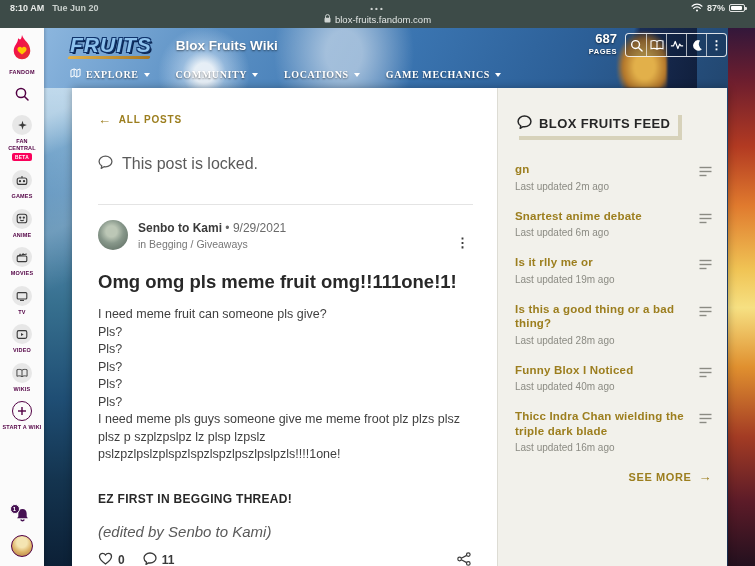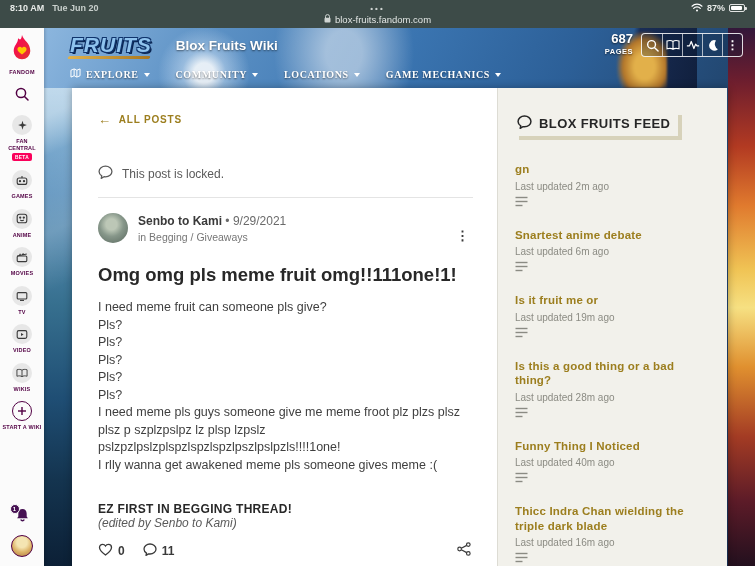--- a/index.html
+++ b/index.html
@@ -49,21 +49,21 @@
   .rail-label { font-size:5.5px; font-weight:bold; color:#520044; text-align:center; line-height:6.5px; margin-top:3px; letter-spacing:.2px; max-width:40px; }
   .beta-badge { background:#fa005a; color:#fff; font-size:4.8px; font-weight:bold; padding:1.5px 3.5px; border-radius:2px; margin-top:2px; letter-spacing:.3px; }
   .rail-bottom { margin-top:auto; padding-bottom:9px; display:flex; flex-direction:column; align-items:center; gap:8px; }
   .bell-wrap { position:relative; }
   .bell-badge { position:absolute; top:-4px; left:-5px; width:10px; height:10px; border-radius:50%; background:#461152; color:#fff;
     font-size:6px; font-weight:bold; display:flex; align-items:center; justify-content:center; border:1px solid #fbfbfb; }
   .rail-avatar { width:22px; height:22px; border-radius:50%; border:1.6px solid #520044;
     background: radial-gradient(circle at 50% 32%, #f4e5b2 0 30%, #ddb468 58%, #a8743f 100%); }
 
   
-  .wiki-header { position:absolute; left:44px; top:28px; right:0; height:60px; z-index:10; color:#fff; }
+  .wiki-header { position:absolute; left:44px; top:28px; right:16px; height:60px; z-index:10; color:#fff; }
   .header-top { display:flex; align-items:center; padding:5px 12px 0 26px; }
   .fruits-logo { font-size:21px; font-weight:bold; font-style:italic; letter-spacing:1px; color:#8fc3ee; position:relative; cursor:pointer;
     text-shadow:-1px -1px 0 #10346c, 1px -1px 0 #10346c, -1px 1px 0 #10346c, 1px 1px 0 #10346c, 2px 2px 0 #0a2450; }
   .fruits-logo::after { content:""; position:absolute; left:-2px; right:2px; bottom:-2px; height:3px; transform:skewX(-25deg);
     background:linear-gradient(90deg,#e0b14a,#a9771f); border-radius:2px; }
   .site-name { font-size:13.5px; font-weight:bold; margin-left:24px; text-shadow:0 1px 2px rgba(0,0,0,.5); cursor:pointer; }
   .header-right { margin-left:auto; display:flex; align-items:flex-end; gap:8px; }
   .pages-count { text-align:right; line-height:10px; text-shadow:0 1px 2px rgba(0,0,0,.6); }
   .pages-num { font-size:13px; font-weight:bold; display:block; }
   .pages-word { font-size:7.5px; font-weight:bold; letter-spacing:.5px; }
@@ -76,42 +76,42 @@
   .chev { width:0; height:0; border-left:3.5px solid transparent; border-right:3.5px solid transparent; border-top:4.5px solid #fff; margin-top:1px; }
 
   
   .main-surface { position:absolute; left:72px; top:88px; width:656px; bottom:0; display:flex; z-index:10; box-shadow:0 0 8px rgba(0,0,0,.3); }
   .post-col { width:425px; background:#fff; padding:22px 24px 0 26px; position:relative; }
   .feed-col { width:230px; background:#f2f1eb; border-left:1px solid #dddcd4; padding:20px 15px 0 17px; }
 
   
   .back-link { display:inline-flex; align-items:center; gap:7px; color:#9c7e1e; font-size:10px; font-weight:bold; letter-spacing:.8px; cursor:pointer; }
   .back-arrow { font-size:13px; font-weight:bold; line-height:1; }
-  .locked-row { display:flex; align-items:center; gap:9px; color:#5a5a5a; font-size:12px; margin-top:37px; padding-bottom:15px; border-bottom:1px solid #e4e4e4; }
+  .locked-row { display:flex; align-items:center; gap:9px; color:#5a5a5a; font-size:16px; margin-top:27px; padding-bottom:31px; border-bottom:1px solid #e4e4e4; }
   .post-header { display:flex; align-items:flex-end; margin-top:15px; }
   .post-avatar { width:30px; height:30px; border-radius:50%; flex:0 0 auto; cursor:pointer;
     background: radial-gradient(circle at 45% 38%, #bcc7b6 0 22%, #87978a 48%, #56655b 100%); }
   .post-meta { margin-left:10px; }
   .meta-line1 { font-size:12px; color:#6a6a6a; }
   .author-name { font-weight:bold; color:#3a3a3a; cursor:pointer; }
   .meta-line2 { font-size:10.5px; color:#767676; margin-top:3px; }
   .kebab-btn { margin-left:auto; color:#3a3a3a; font-size:13px; font-weight:bold; cursor:pointer; padding:0 4px; }
   .post-title { font-size:18.5px; font-weight:bold; color:#282828; margin-top:21px; }
   .post-body { margin-top:13px; font-size:12.5px; color:#3f3f3f; line-height:17.5px; }
   .post-subheading { font-size:12px; font-weight:bold; color:#282828; letter-spacing:.3px; margin-top:28px; }
-  .edited-note { font-size:12px; font-style:italic; color:#5a5a5a; }
+  .edited-note { font-size:15px; font-style:italic; color:#5a5a5a; margin-top:17px; }
   .reactions { display:flex; align-items:center; margin-top:12px; color:#3a3a3a; font-size:12px; font-weight:bold; }
   .react-btn { display:flex; align-items:center; gap:5px; cursor:pointer; margin-right:18px; }
   .share-btn { margin-left:auto; margin-right:2px; cursor:pointer; display:flex; }
 
   
   .feed-header { display:inline-flex; align-items:center; gap:7px; font-size:13px; font-weight:bold; color:#262626; letter-spacing:.4px;
     padding:4px 8px 4px 2px; box-shadow:4px 4px 0 0 #d7d2ba; margin-top:3px; }
   .feed-list { margin-top:26px; }
-  .feed-item { display:flex; align-items:flex-start; margin-bottom:17px; cursor:pointer;flex-direction:column; }
+  .feed-item { display:flex; align-items:flex-start; margin-bottom:17px; cursor:pointer; }
   .feed-item-text { flex:1; padding-right:10px; }
   .feed-item-title { color:#9c7e1e; font-size:11.5px; font-weight:bold; line-height:14.5px; letter-spacing:.2px; }
   .feed-item-updated { color:#8b8b83; font-size:10px; margin-top:4px; }
   .feed-item-icon { flex:0 0 auto; margin-top:1px; }
   .see-more { display:flex; justify-content:flex-end; align-items:center; gap:7px; color:#9c7e1e; font-size:11px; font-weight:bold;
     letter-spacing:.6px; margin-top:10px; cursor:pointer; }
   .see-more-arrow { font-size:13px; line-height:1; }
 </style>
 </head>
 <body>
@@ -370,21 +370,20 @@
       <div class="post-title">Omg omg pls meme fruit omg!!111one!1!</div>
 
       <div class="post-body">
         <div>I need meme fruit can someone pls give?</div>
         <div>Pls?</div>
         <div>Pls?</div>
         <div>Pls?</div>
         <div>Pls?</div>
         <div>Pls?</div>
         <div>I need meme pls guys someone give me meme froot plz plzs plsz plsz p szplzpslpz lz plsp lzpslz pslzpzlpslzplspzlspzlspzlpszlpslpzls!!!!1one!</div>
-        <div>I rlly wanna get awakened meme pls someone gives meme :(</div>
       </div>
 
       <div class="post-subheading">EZ FIRST IN BEGGING THREAD!</div>
       <div class="edited-note">(edited by Senbo to Kami)</div>
 
       <div class="reactions">
         <span class="react-btn">
           <span>
             <svg width="15" height="13" viewBox="0 0 14 13" fill="none" stroke="#3a3a3a" stroke-width="1.3">
               <path d="M7 12 C3 9 1 6.8 1 4.4 C1 2.6 2.4 1.3 4.1 1.3 C5.3 1.3 6.4 2 7 3 C7.6 2 8.7 1.3 9.9 1.3 C11.6 1.3 13 2.6 13 4.4 C13 6.8 11 9 7 12z"></path>
@@ -448,21 +447,21 @@
           <span class="feed-item-icon">
             <svg width="13" height="11" viewBox="0 0 13 11" stroke="#8b8b83" stroke-width="1.4">
                 <line x1="0.5" y1="1.5" x2="12.5" y2="1.5"></line>
                 <line x1="0.5" y1="5.5" x2="12.5" y2="5.5"></line>
                 <line x1="0.5" y1="9.5" x2="7.5" y2="9.5"></line>
               </svg>
           </span>
         </div>
         <div class="feed-item">
           <span class="feed-item-text">
-            <div class="feed-item-title">Is it fruit me or</div>
+            <div class="feed-item-title">Is it rlly me or</div>
             <div class="feed-item-updated">Last updated 19m ago</div>
           </span>
           <span class="feed-item-icon">
             <svg width="13" height="11" viewBox="0 0 13 11" stroke="#8b8b83" stroke-width="1.4">
                 <line x1="0.5" y1="1.5" x2="12.5" y2="1.5"></line>
                 <line x1="0.5" y1="5.5" x2="12.5" y2="5.5"></line>
                 <line x1="0.5" y1="9.5" x2="7.5" y2="9.5"></line>
               </svg>
           </span>
         </div>
@@ -474,21 +473,21 @@
           <span class="feed-item-icon">
             <svg width="13" height="11" viewBox="0 0 13 11" stroke="#8b8b83" stroke-width="1.4">
                 <line x1="0.5" y1="1.5" x2="12.5" y2="1.5"></line>
                 <line x1="0.5" y1="5.5" x2="12.5" y2="5.5"></line>
                 <line x1="0.5" y1="9.5" x2="7.5" y2="9.5"></line>
               </svg>
           </span>
         </div>
         <div class="feed-item">
           <span class="feed-item-text">
-            <div class="feed-item-title">Funny Thing I Noticed</div>
+            <div class="feed-item-title">Funny Blox I Noticed</div>
             <div class="feed-item-updated">Last updated 40m ago</div>
           </span>
           <span class="feed-item-icon">
             <svg width="13" height="11" viewBox="0 0 13 11" stroke="#8b8b83" stroke-width="1.4">
                 <line x1="0.5" y1="1.5" x2="12.5" y2="1.5"></line>
                 <line x1="0.5" y1="5.5" x2="12.5" y2="5.5"></line>
                 <line x1="0.5" y1="9.5" x2="7.5" y2="9.5"></line>
               </svg>
           </span>
         </div>

